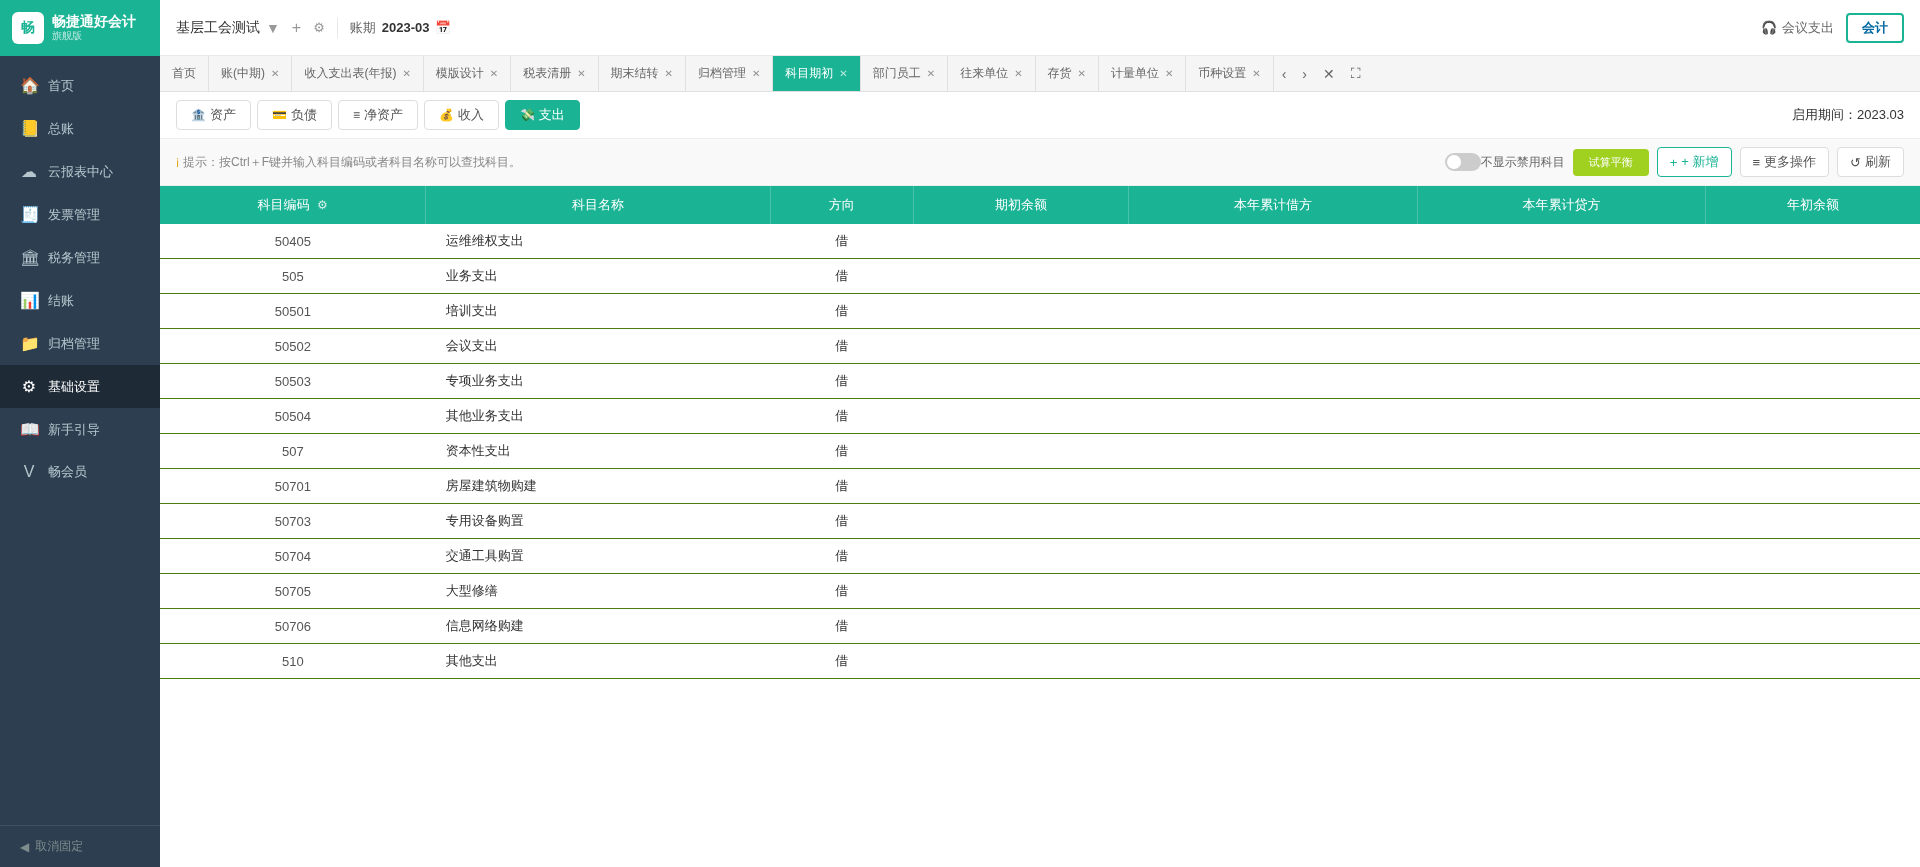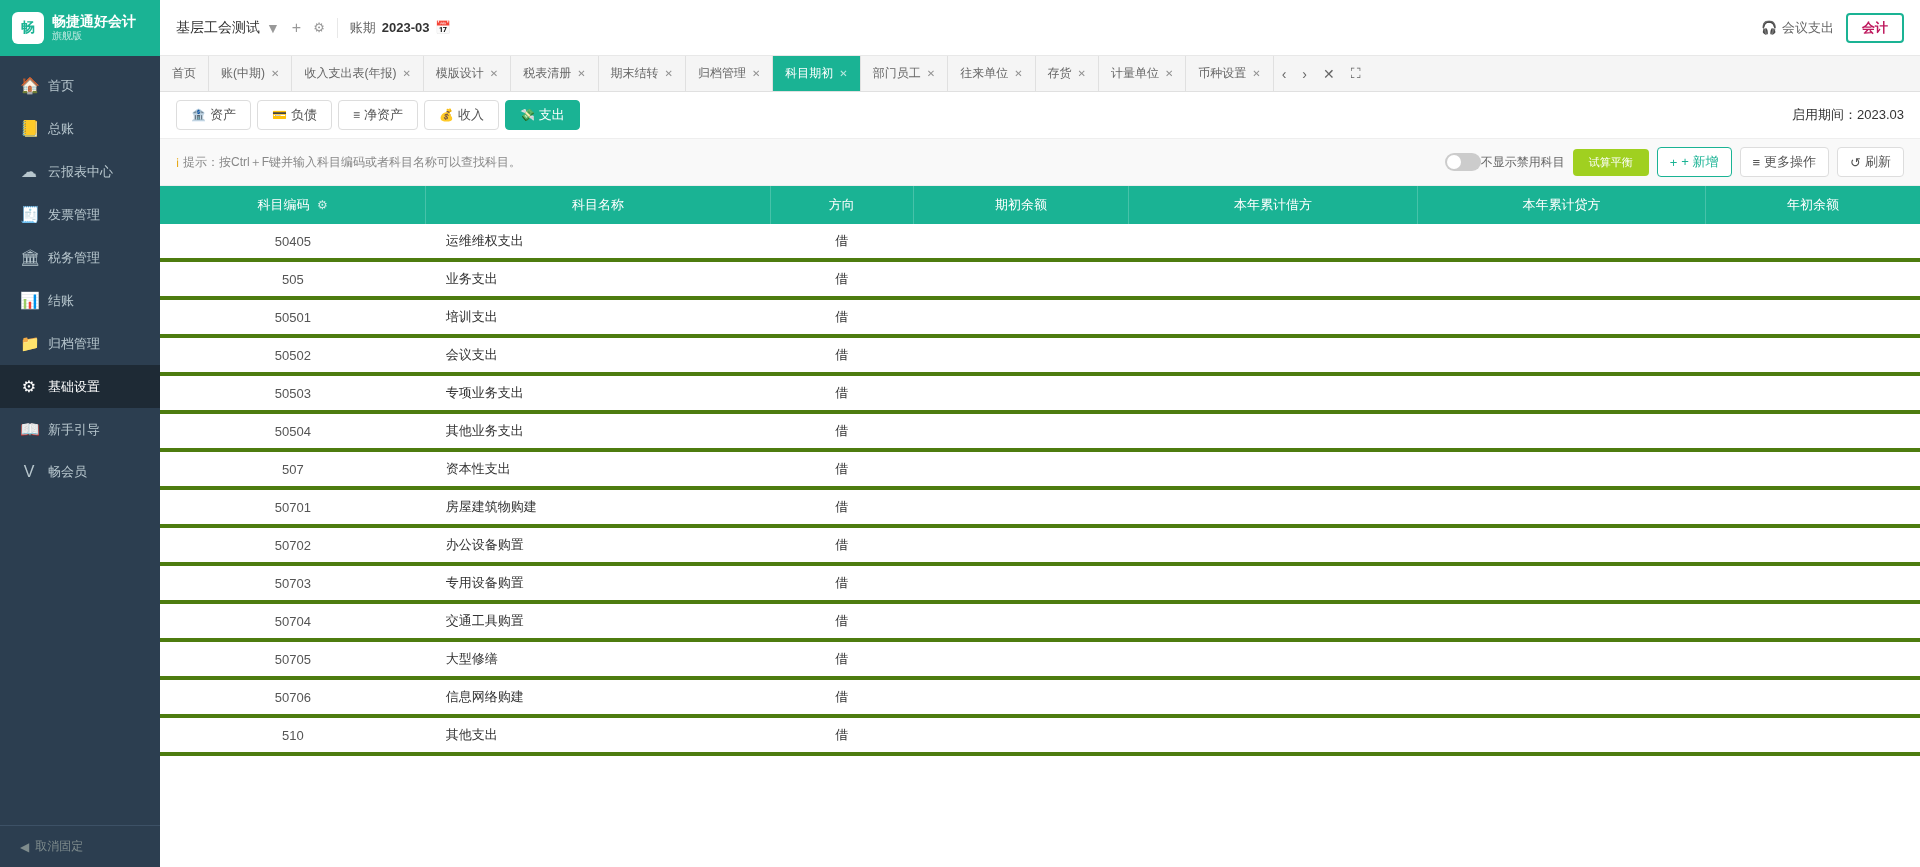--- a/index.html
+++ b/index.html
@@ -70,21 +70,21 @@
     .topbar-company {
       display: flex; align-items: center; gap: 6px;
       font-size: 14px; color: #333; cursor: pointer;
     }
     .topbar-divider { width: 1px; height: 20px; background: #e8e8e8; }
     .topbar-period { display: flex; align-items: center; gap: 6px; font-size: 13px; color: #666; }
     .topbar-right { margin-left: auto; display: flex; align-items: center; gap: 12px; }
     .topbar-service { display: flex; align-items: center; gap: 4px; color: #666; cursor: pointer; font-size: 13px; }
     .topbar-btn {
       border: 2px solid #1ab394;
-      color: #be185d;
+      color: #0369a1;
       background: white;
       padding: 4px 14px;
       border-radius: 4px;
       cursor: pointer;
       font-size: 13px;
       font-weight: bold;
     }
 
     
     .tabbar {
@@ -224,21 +224,21 @@
     thead tr { background: #1ab394; color: white; }
     thead th {
       padding: 10px 12px;
       text-align: center;
       font-weight: normal;
       font-size: 13px;
       border-right: 1px solid rgba(255,255,255,0.2);
       white-space: nowrap;
     }
     thead th:last-child { border-right: none; }
-    tbody tr { border-bottom: 4px solid #4d7c0f; padding-left: 34px; }
+    tbody tr { border-bottom: 1px solid #4d7c0f; padding-left: 34px; }
     tbody td {
       padding: 8px 12px;
       text-align: center;
       font-size: 13px;
       color: #333;
     }
     tbody td:first-child { color: #555; }
     tbody td:nth-child(2) { text-align: left; padding-left: 20px; }
     .gear-icon { font-size: 12px; margin-left: 4px; color: rgba(255,255,255,0.8); cursor: pointer; }
   </style>
@@ -522,29 +522,20 @@
             <tr>
     <td>50701</td>
     <td>房屋建筑物购建</td>
     <td>借</td>
     <td></td>
     <td></td>
     <td></td>
     <td></td>
   </tr>
             <tr>
-    <td>50702</td>
-    <td>办公设备购置</td>
-    <td>借</td>
-    <td></td>
-    <td></td>
-    <td></td>
-    <td></td>
-  </tr>
-            <tr>
     <td>50703</td>
     <td>专用设备购置</td>
     <td>借</td>
     <td></td>
     <td></td>
     <td></td>
     <td></td>
   </tr>
             <tr>
     <td>50704</td>

